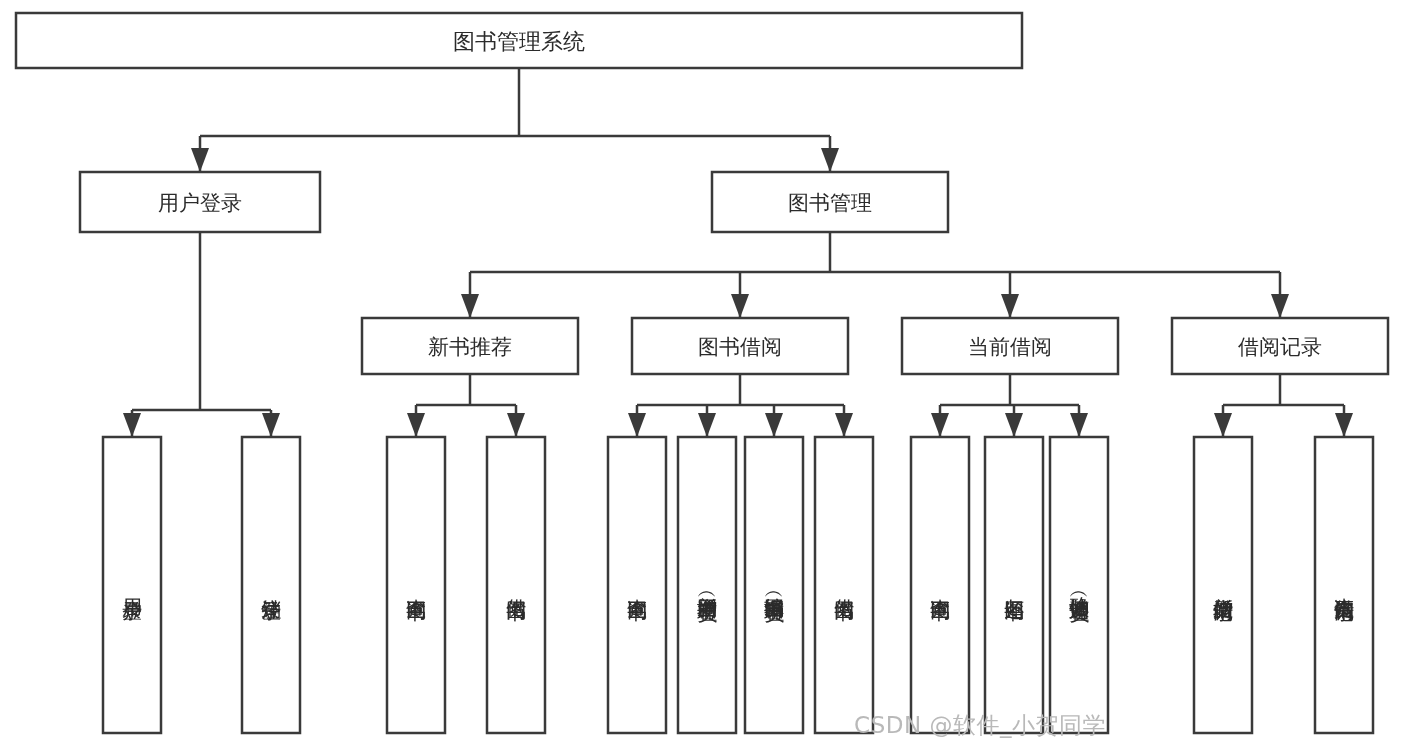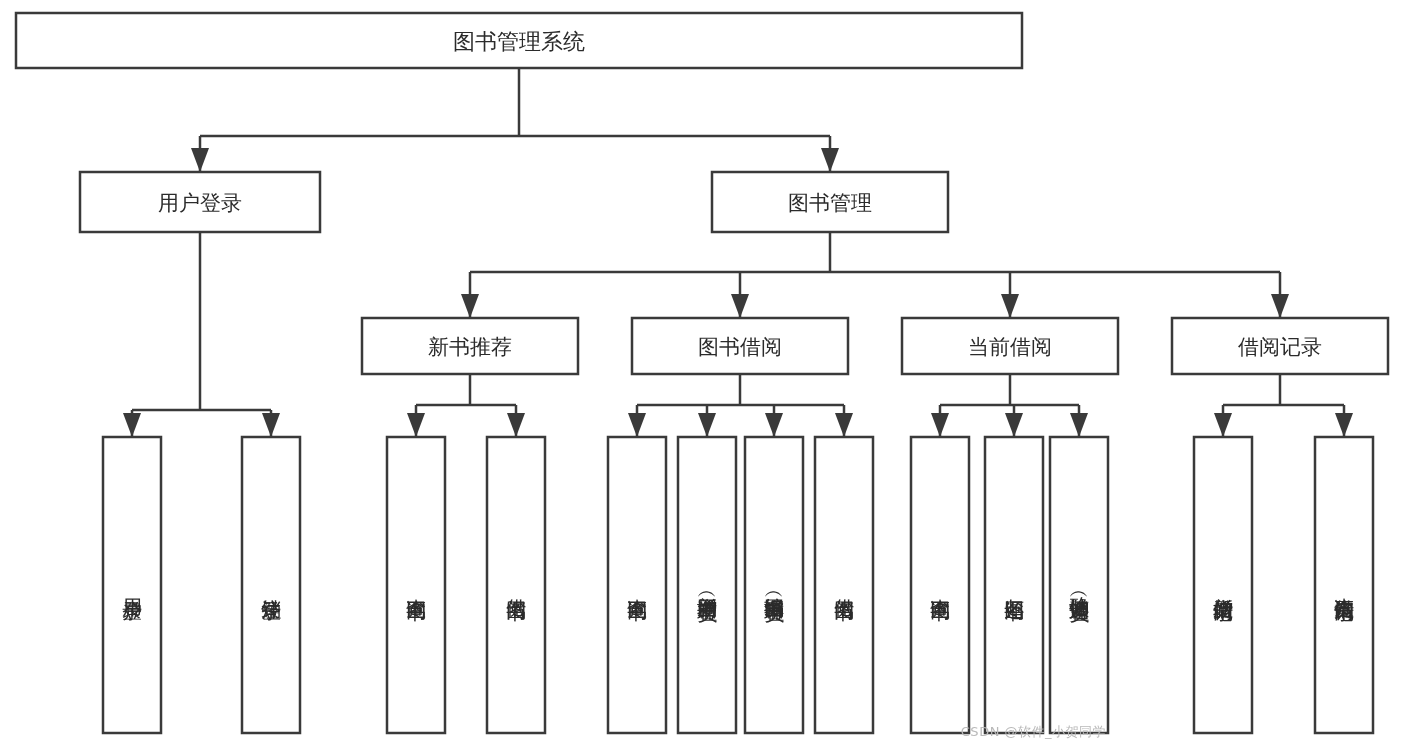--- a/index.html
+++ b/index.html
@@ -66,21 +66,21 @@
     text-align: center;
     white-space: nowrap;
     pointer-events: none;
     user-select: none;
   }
   #watermark {
     position: absolute;
     right: 8px;
     bottom: 6px;
     font-family: "DejaVu Sans", "Liberation Sans", sans-serif;
-    font-size: 13px;
+    font-size: 23px;
     color: #b9b9b9;
     letter-spacing: 0.5px;
     white-space: nowrap;
     pointer-events: none;
     user-select: none;
     text-align: right;
   }
 </style>
 </head>
 <body>

